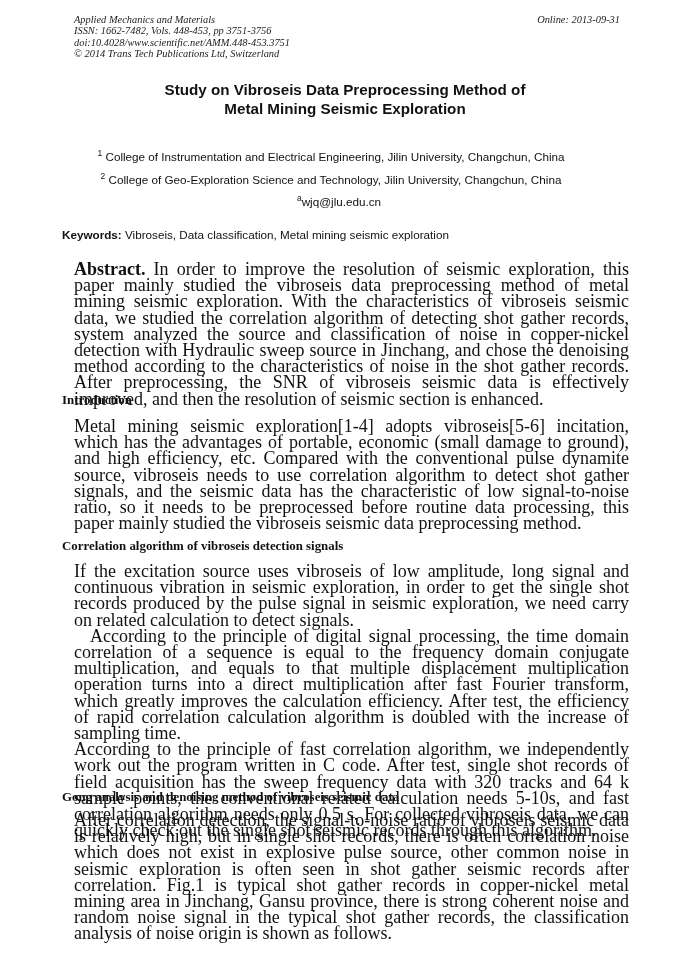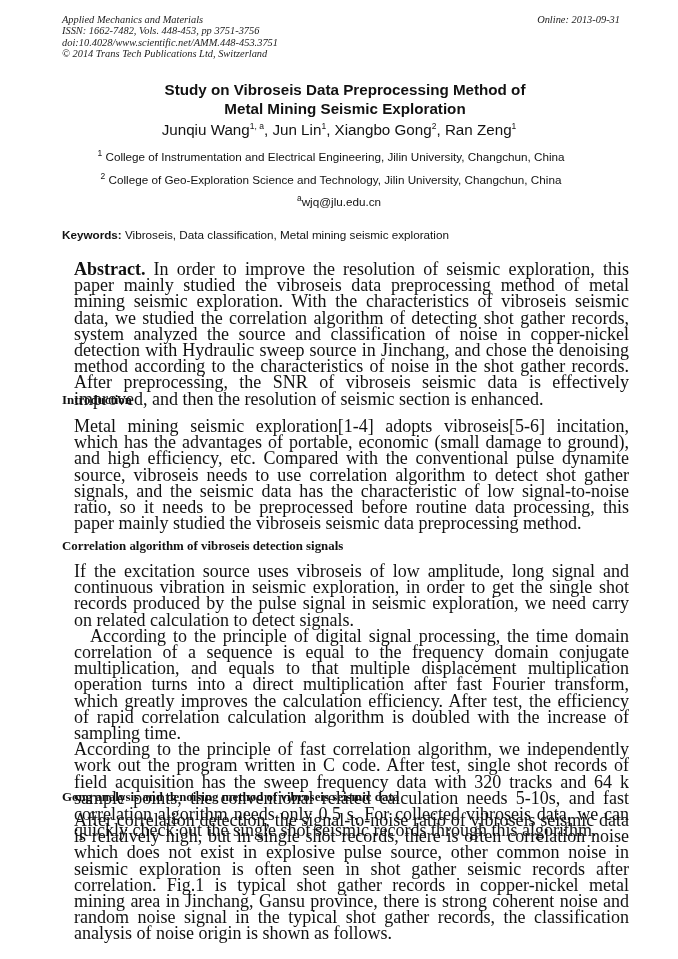--- a/index.html
+++ b/index.html
@@ -1,18 +1,18 @@
 <!DOCTYPE html>
 <html><head>
 <meta charset="utf-8">
 <style>
   html, body { margin: 0; padding: 0; background: #ffffff; }
   body { width: 678px; height: 959px; position: relative; overflow: hidden; color: #111; }
   .page { position: absolute; left: 0; top: 0; width: 678px; height: 959px; }
-  .hdr { position: absolute; left: 62px; top: 14px; font-family: "Liberation Serif", serif; font-style: italic; font-size: 10.4px; line-height: 11.3px; color: #222; }
+  .hdr { position: absolute; left: 74px; top: 14px; font-family: "Liberation Serif", serif; font-style: italic; font-size: 10.4px; line-height: 11.3px; color: #222; }
   .hdr-right { position: absolute; right: 58px; top: 14px; font-family: "Liberation Serif", serif; font-style: italic; font-size: 10.4px; line-height: 11.3px; color: #222; }
   .title { position: absolute; left: 6px; width: 678px; top: 80px; text-align: center; font-family: "Liberation Sans", sans-serif; font-weight: bold; font-size: 15.2px; line-height: 19px; color: #111; }
   .authors { position: absolute; left: 0; width: 678px; top: 121px; text-align: center; font-family: "Liberation Sans", sans-serif; font-size: 15.2px; line-height: 18px; }
   .authors sup, .affil sup, .email sup { font-size: 8.5px; vertical-align: super; line-height: 0; }
   .affil { position: absolute; left: 0; width: 662px; text-align: center; font-family: "Liberation Sans", sans-serif; font-size: 11.7px; line-height: 14px; }
   .affil1 { top: 150px; }
   .affil2 { top: 173px; }
   .email { position: absolute; left: 0; width: 678px; top: 195px; text-align: center; font-family: "Liberation Sans", sans-serif; font-size: 11.7px; line-height: 14px; }
   .keywords { position: absolute; left: 62px; top: 228px; font-family: "Liberation Sans", sans-serif; font-size: 11.7px; line-height: 14px; }
   .keywords b { font-weight: bold; }
@@ -40,21 +40,20 @@
     <div>doi:10.4028/www.scientific.net/AMM.448-453.3751</div>
     <div>© 2014 Trans Tech Publications Ltd, Switzerland</div>
   </div>
   <div class="hdr-right">Online: 2013-09-31</div>
 
   <div class="title">
     <div>Study on Vibroseis Data Preprocessing Method of</div>
     <div>Metal Mining Seismic Exploration</div>
   </div>
 
-  <div class="authors"><span>Junqiu Wang</span><sup>1, a</sup>, <span>Jun Lin</span><sup>1</sup>, <span>Xiangbo Gong</span><sup>2</sup>, <span>Ran Zeng</span><sup>1</sup></div>
 
   <div class="affil affil1"><sup>1</sup><span> College of Instrumentation and Electrical Engineering, Jilin University, Changchun, China</span></div>
   <div class="affil affil2"><sup>2</sup><span> College of Geo-Exploration Science and Technology, Jilin University, Changchun, China</span></div>
 
   <div class="email"><sup>a</sup><span>wjq@jlu.edu.cn</span></div>
 
   <div class="keywords"><b>Keywords:</b><span> Vibroseis, Data classification, Metal mining seismic exploration</span></div>
 
   <div class="block abstract">
     <p><b>Abstract.</b><span> In order to improve the resolution of seismic exploration, this paper mainly studied the vibroseis data preprocessing method of metal mining seismic exploration. With the characteristics of vibroseis seismic data, we studied the correlation algorithm of detecting shot gather records, system analyzed the source and classification of noise in copper-nickel detection with Hydraulic sweep source in Jinchang, and chose the denoising method according to the characteristics of noise in the shot gather records. After preprocessing, the SNR of vibroseis seismic data is effectively improved, and then the resolution of seismic section is enhanced.</span></p>

